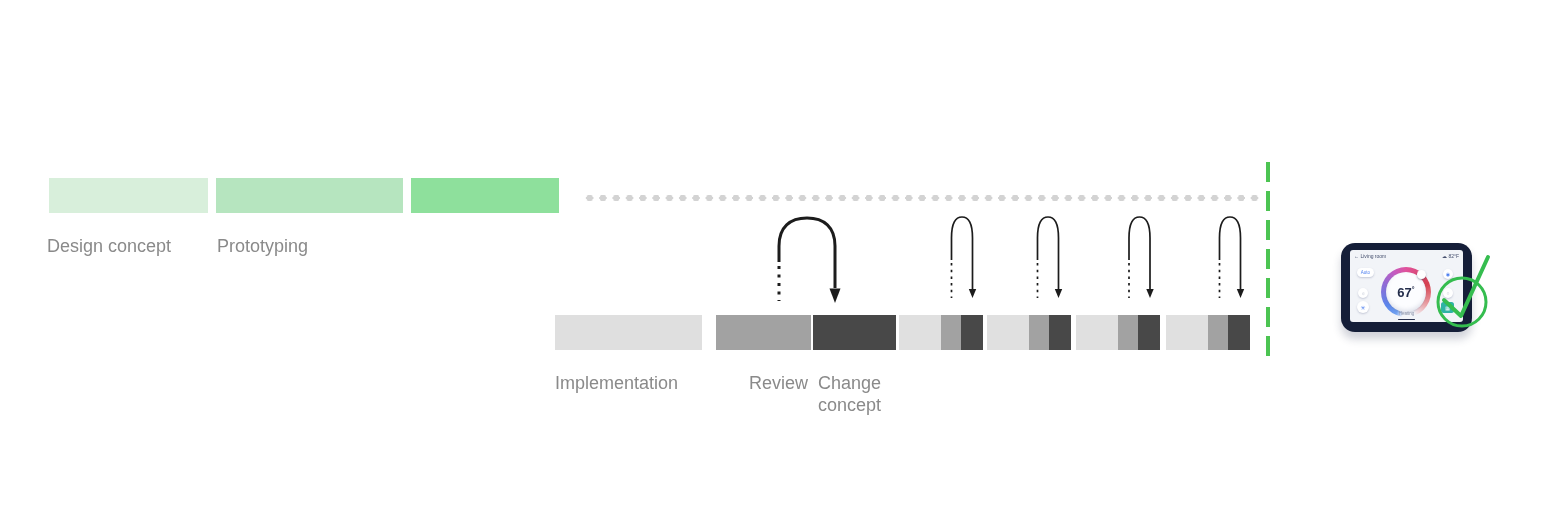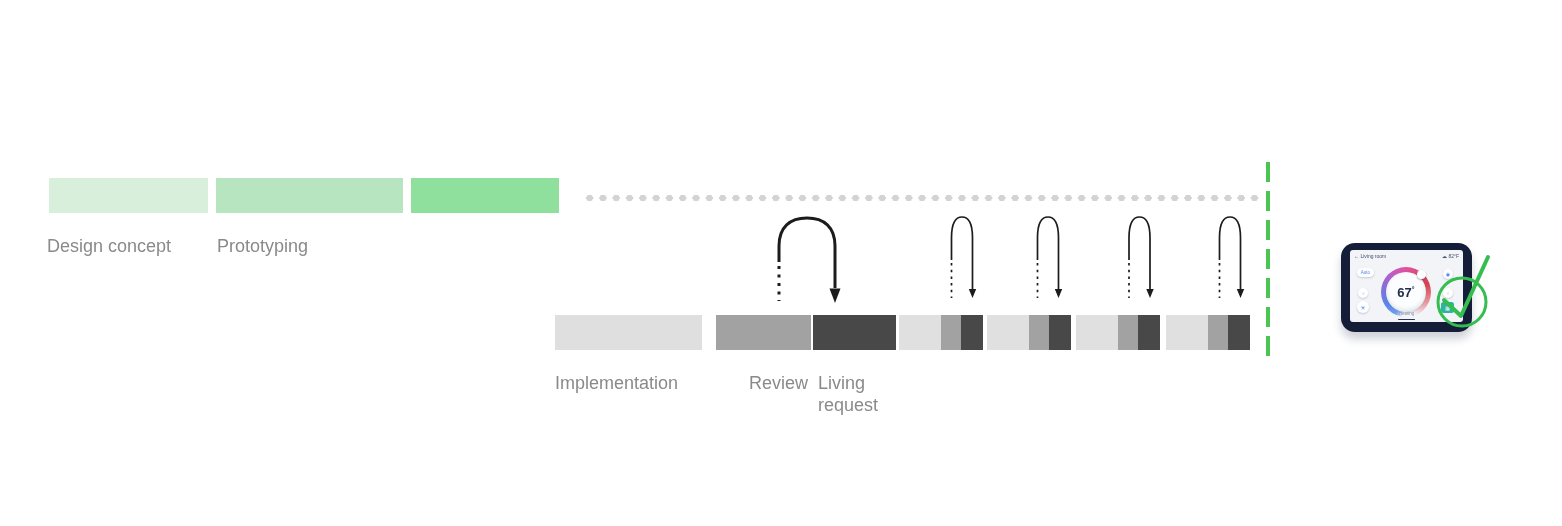--- a/index.html
+++ b/index.html
@@ -114,21 +114,21 @@
       <path d="M21,88 L17.3,79 L24.7,79 Z" fill="#1c1c1c" stroke="none"></path>
     </g>
   </svg>
 
   <div class="bar-dev bar-impl"></div>
   <div class="bar-dev bar-review"></div>
   <div class="bar-dev bar-change"></div>
 
   <div class="lbl lbl-bot" style="left:555px;">Implementation</div>
   <div class="lbl lbl-bot" style="left:716px;margin-left:33px;">Review</div>
-  <div class="lbl lbl-bot" style="left:818px;width:82px;">Living request</div>
+  <div class="lbl lbl-bot" style="left:818px;width:82px;">Change concept</div>
 
   <div class="cycle cg1"><span class="cb cb-light"></span><span class="cb cb-med"></span><span class="cb cb-dark"></span></div>
   <div class="cycle cg2"><span class="cb cb-light"></span><span class="cb cb-med"></span><span class="cb cb-dark"></span></div>
   <div class="cycle cg3"><span class="cb cb-light"></span><span class="cb cb-med"></span><span class="cb cb-dark"></span></div>
   <div class="cycle cg4"><span class="cb cb-light"></span><span class="cb cb-med"></span><span class="cb cb-dark"></span></div>
 
   <div class="dashline"></div>
 
   <div class="device">
     <div class="screen">

